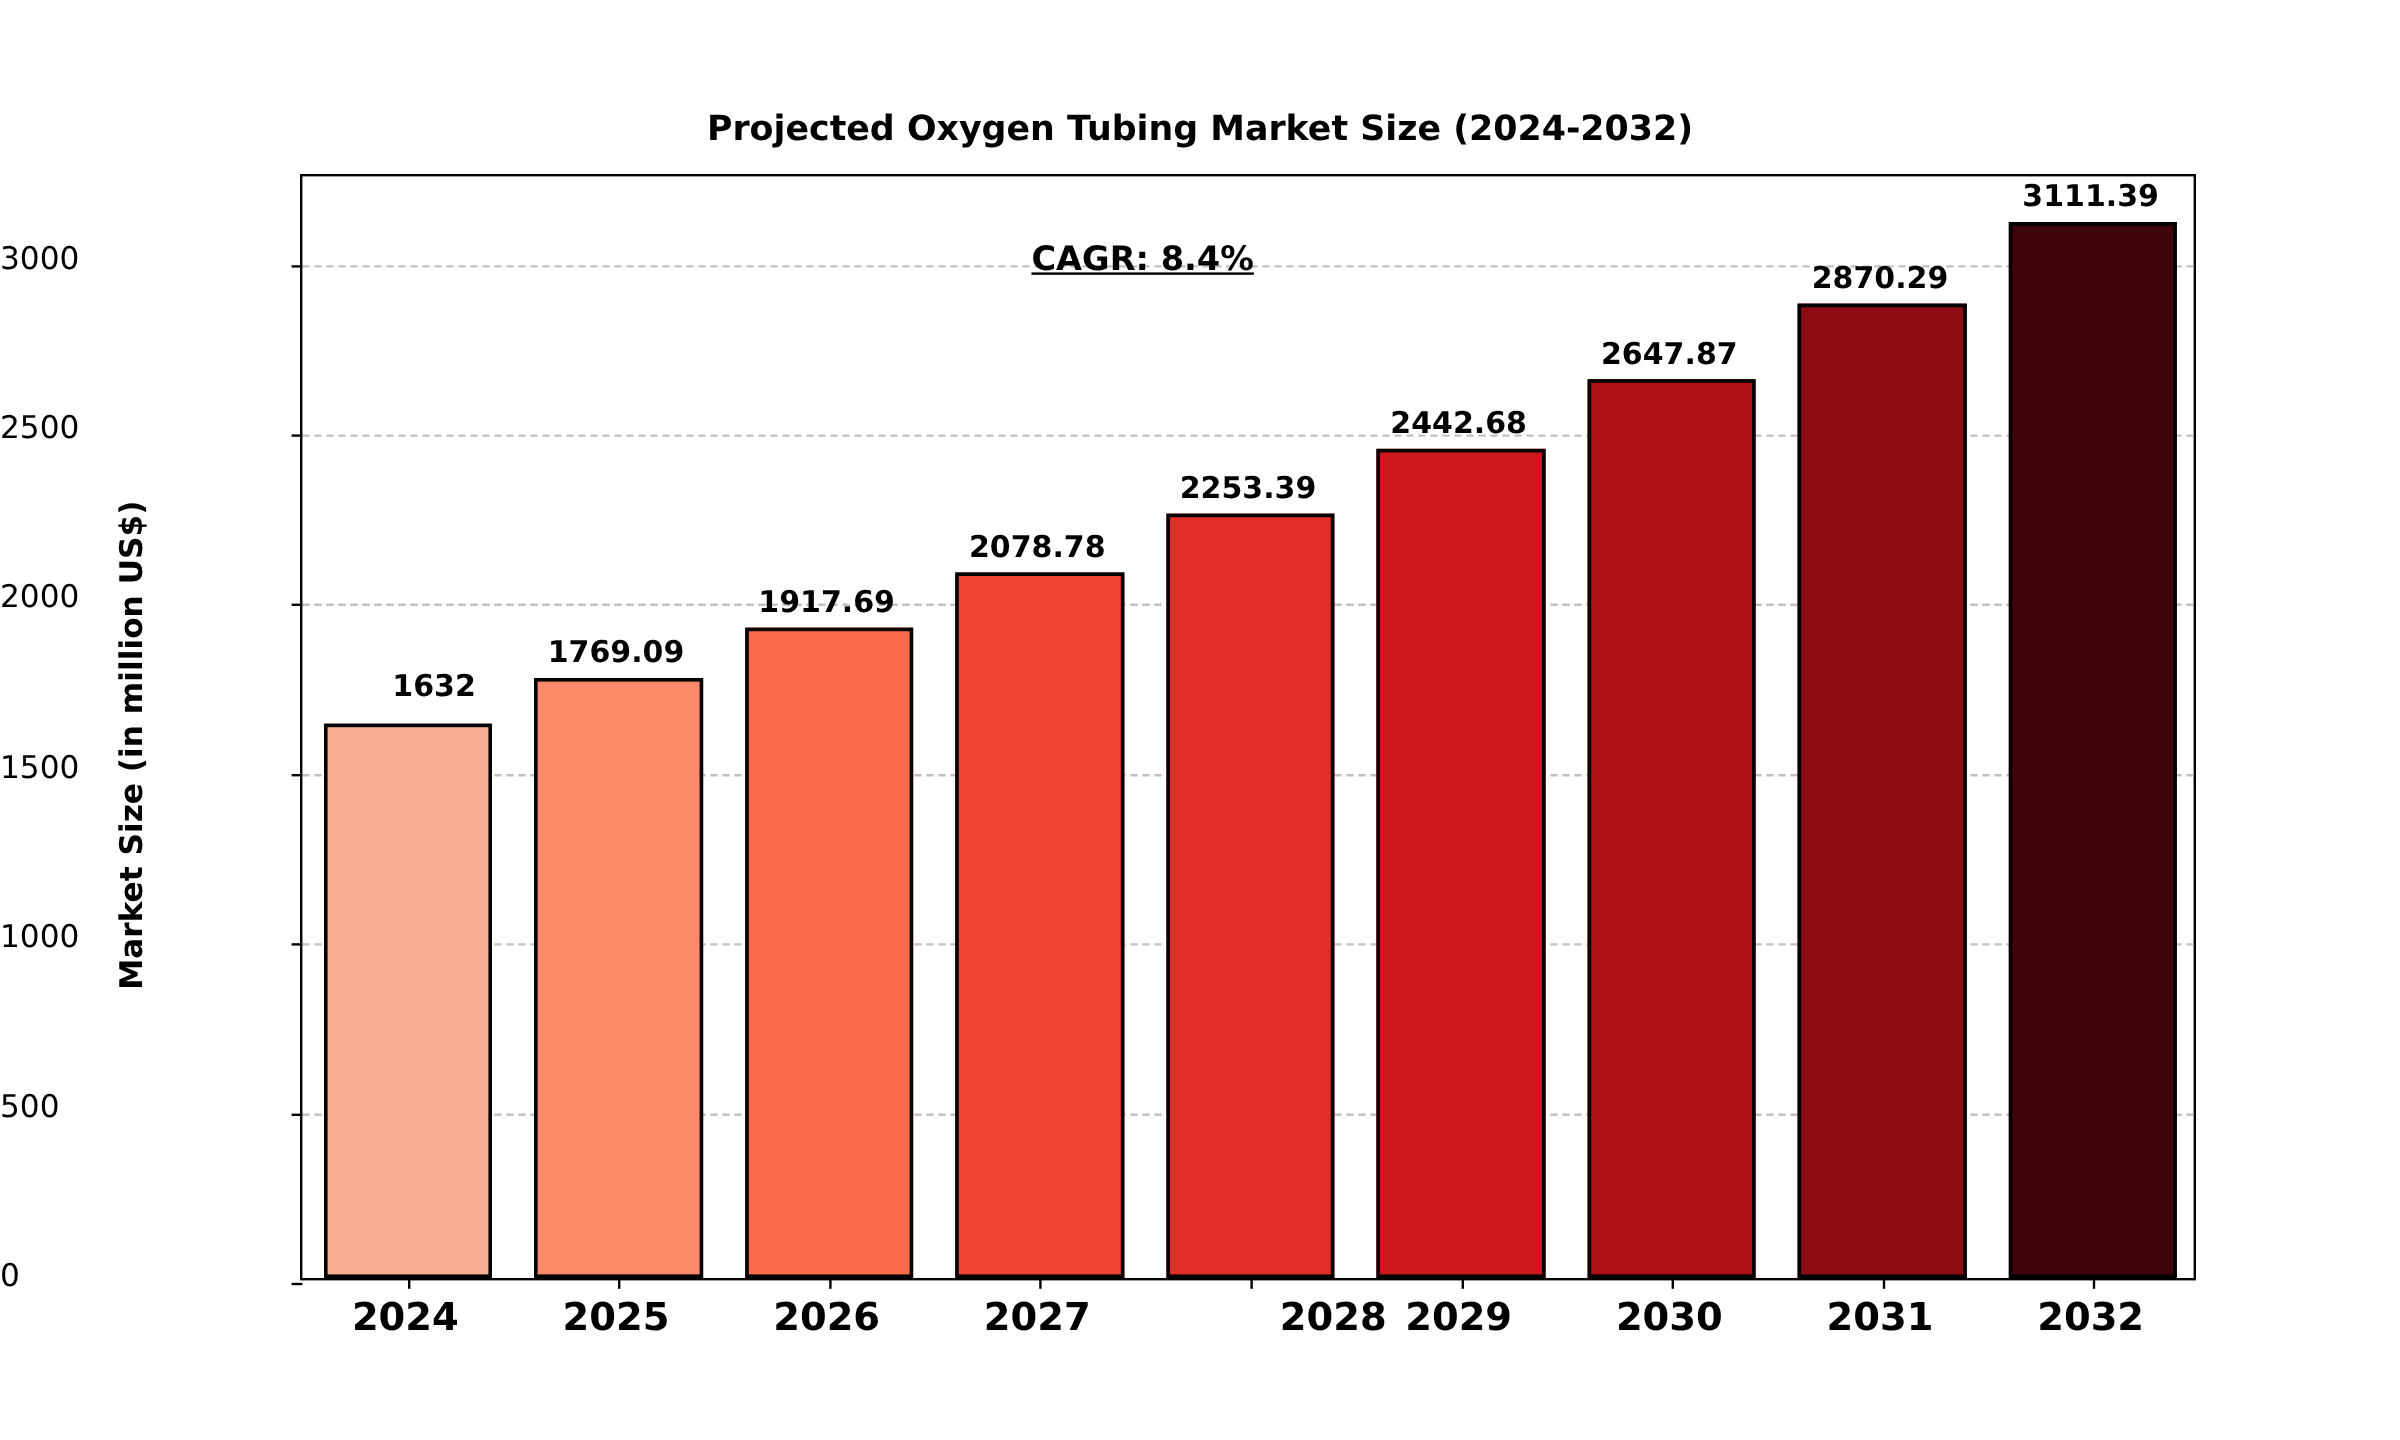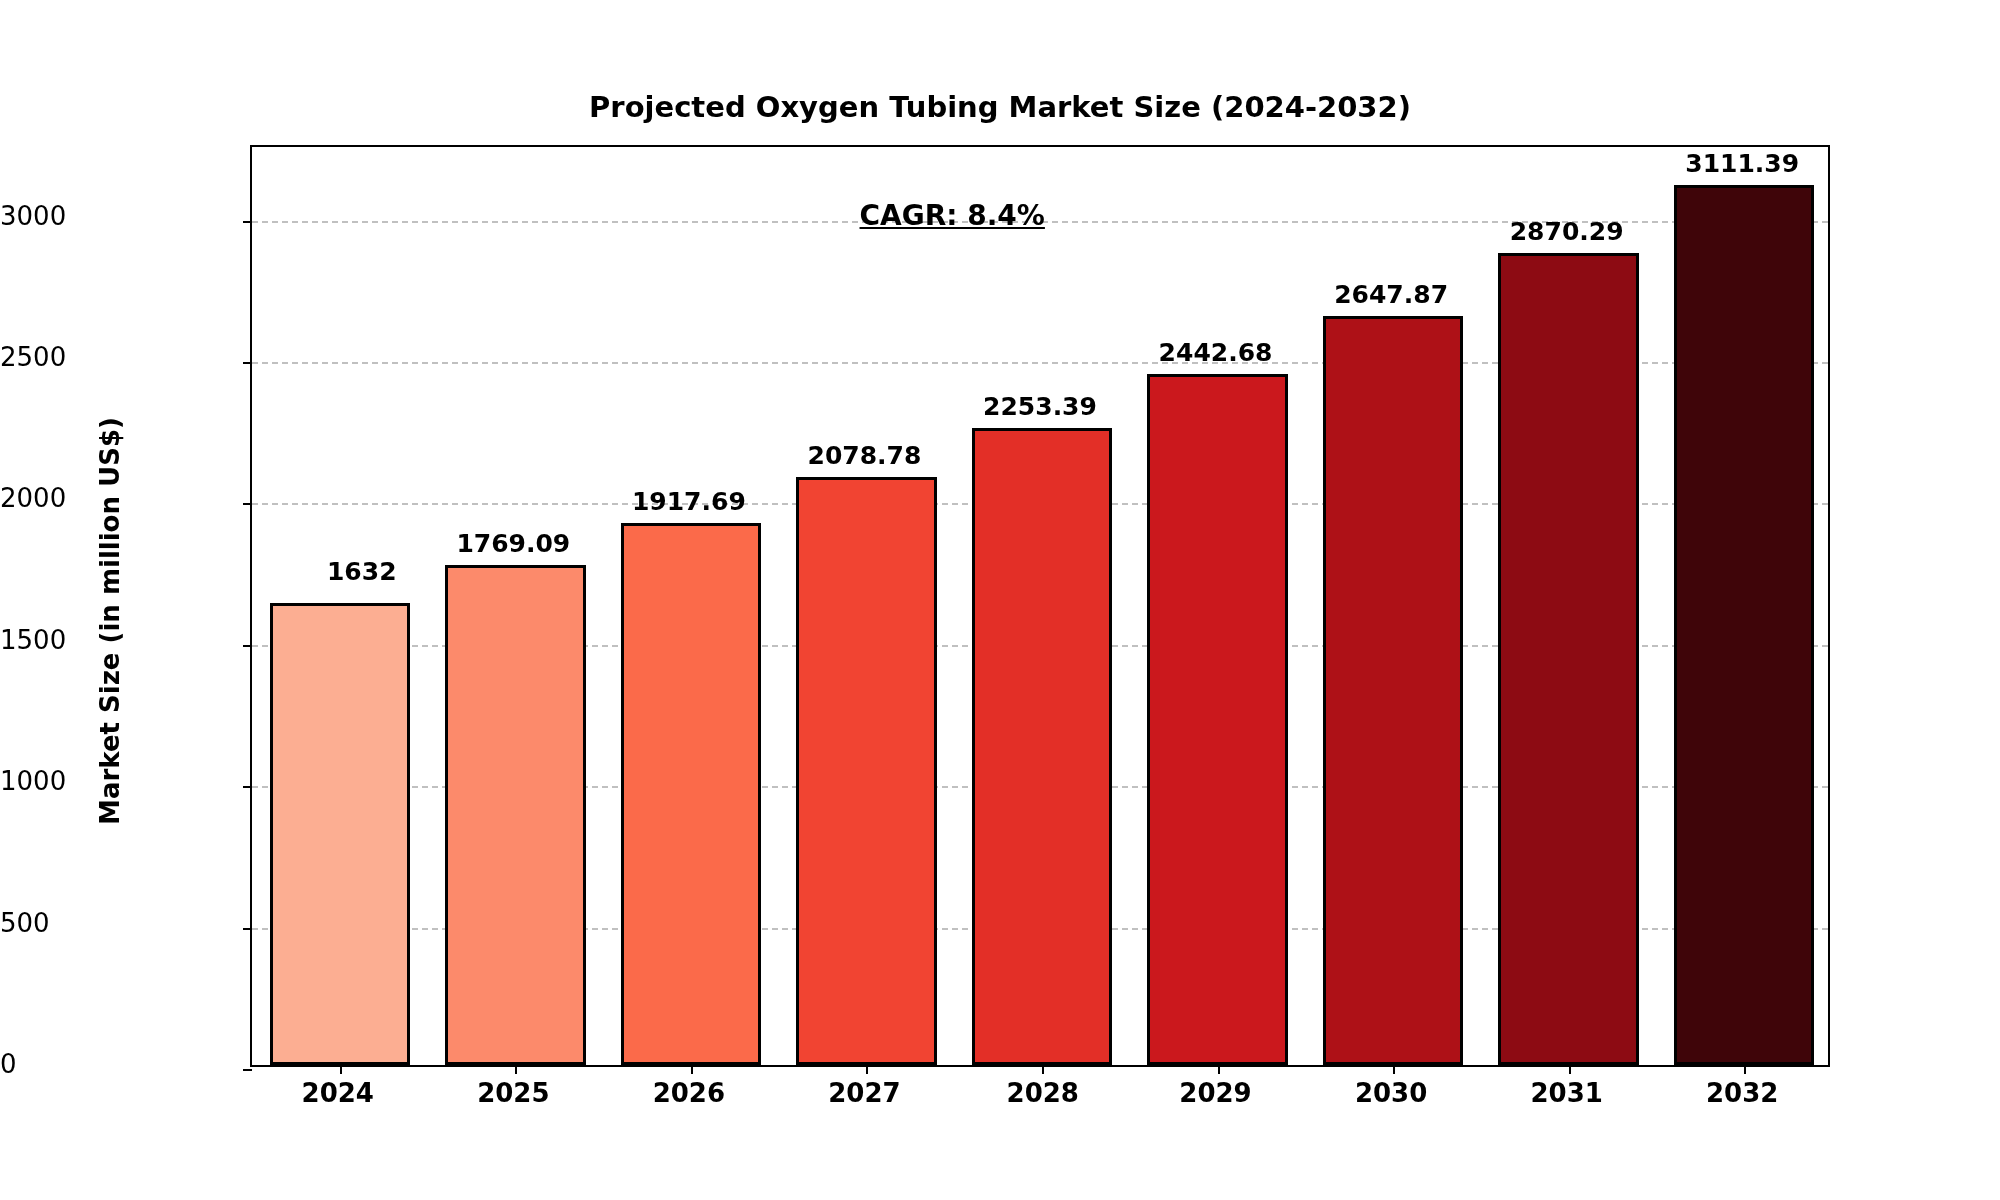--- a/index.html
+++ b/index.html
@@ -84,21 +84,21 @@
     position: absolute;
     top: 100%;
     height: 9px;
     width: 0;
     border-left: 2px solid #000000;
   }
   .xtick-label {
     position: absolute;
     top: 1078px;
     text-align: center;
-    font-size: 26px;
+    font-size: 32px;
     font-weight: bold;
     color: #000000;
     white-space: nowrap;
   }
 
   
   #xaxis-title {
     position: absolute;
     left: 250px;
     top: 1127px;
@@ -203,21 +203,21 @@
     <div class="ytick-label" style="left: 0px; width: 228px; top: 200.534px; right: auto;">3000</div>
     <div class="bar-value" style="left: 250px; width: 175.556px; top: 557px; margin-left: 24px;">1632</div>
     <div class="xtick-label" style="left: 250px; width: 175.556px;">2024</div>
     <div class="bar-value" style="left: 425.556px; width: 175.556px; top: 528.662px;">1769.09</div>
     <div class="xtick-label" style="left: 425.556px; width: 175.556px;">2025</div>
     <div class="bar-value" style="left: 601.111px; width: 175.556px; top: 486.635px;">1917.69</div>
     <div class="xtick-label" style="left: 601.111px; width: 175.556px;">2026</div>
     <div class="bar-value" style="left: 776.667px; width: 175.556px; top: 441.075px;">2078.78</div>
     <div class="xtick-label" style="left: 776.667px; width: 175.556px;">2027</div>
     <div class="bar-value" style="left: 952.222px; width: 175.556px; top: 391.692px;">2253.39</div>
-    <div class="xtick-label" style="left: 955px; width: 175.556px;">2028</div>
+    <div class="xtick-label" style="left: 980px; width: 175.556px; text-align: right;">2028</div>
     <div class="bar-value" style="left: 1127.78px; width: 175.556px; top: 338.156px;">2442.68</div>
     <div class="xtick-label" style="left: 1127.78px; width: 175.556px;">2029</div>
     <div class="bar-value" style="left: 1303.33px; width: 175.556px; top: 280.124px;">2647.87</div>
     <div class="xtick-label" style="left: 1303.33px; width: 175.556px;">2030</div>
     <div class="bar-value" style="left: 1478.89px; width: 175.556px; top: 217.219px;">2870.29</div>
     <div class="xtick-label" style="left: 1478.89px; width: 175.556px;">2031</div>
     <div class="bar-value" style="left: 1654.44px; width: 175.556px; top: 149.03px;">3111.39</div>
     <div class="xtick-label" style="left: 1654.44px; width: 175.556px;">2032</div>
     <div id="cagr-annotation" style="left: 772.222px; top: 198.534px; width: 360px; text-align: center; position: absolute; font-size: 28px; font-weight: bold;">CAGR: 8.4%</div>
   </div>

